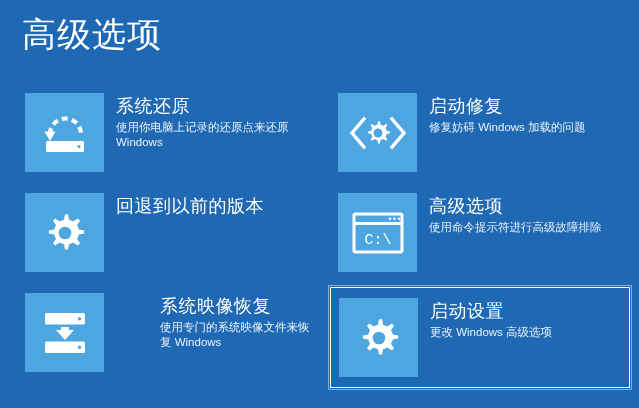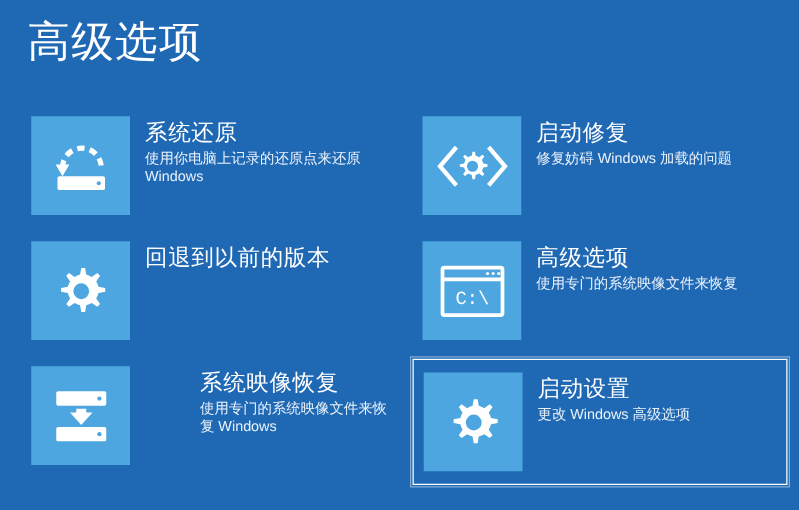--- a/index.html
+++ b/index.html
@@ -204,21 +204,21 @@
           <line x1="2" y1="11.5" x2="50" y2="11.5" stroke="#ffffff" stroke-width="3"></line>
           <circle cx="38" cy="6.8" r="1.25" fill="#ffffff"></circle>
           <circle cx="42.5" cy="6.8" r="1.25" fill="#ffffff"></circle>
           <circle cx="47" cy="6.8" r="1.25" fill="#ffffff"></circle>
           <text x="26" y="31.5" text-anchor="middle" font-family="Liberation Mono, DejaVu Sans Mono, monospace" font-size="15" fill="#ffffff">C:\</text>
         </svg>
       </div>
     </div>
     <div class="tile-text">
       <div class="tile-title">高级选项</div>
-      <div class="tile-desc">使用专门的系统映像文件来恢复</div>
+      <div class="tile-desc">使用命令提示符进行高级故障排除</div>
     </div>
   </div>
 
   <div class="tile selected">
     <div class="icon-box">
       <div class="glyph-wrap">
         <svg width="46" height="46" viewBox="0 0 48 48" aria-hidden="true">
           <path fill="#ffffff" d="M24 4.5l3.2 0 1.0 5.6c1.6 0.4 3.1 1.0 4.5 1.9l4.7-3.2 2.3 2.3 -3.2 4.7c0.9 1.4 1.5 2.9 1.9 4.5l5.6 1.0 0 3.2 -5.6 1.0c-0.4 1.6-1.0 3.1-1.9 4.5l3.2 4.7 -2.3 2.3 -4.7-3.2c-1.4 0.9-2.9 1.5-4.5 1.9l-1.0 5.6 -3.2 0 -1.0-5.6c-1.6-0.4-3.1-1.0-4.5-1.9l-4.7 3.2 -2.3-2.3 3.2-4.7c-0.9-1.4-1.5-2.9-1.9-4.5l-5.6-1.0 0-3.2 5.6-1.0c0.4-1.6 1.0-3.1 1.9-4.5l-3.2-4.7 2.3-2.3 4.7 3.2c1.4-0.9 2.9-1.5 4.5-1.9z"></path>
           <circle cx="24" cy="24" r="6.6" fill="#4da6e0"></circle>
         </svg>

